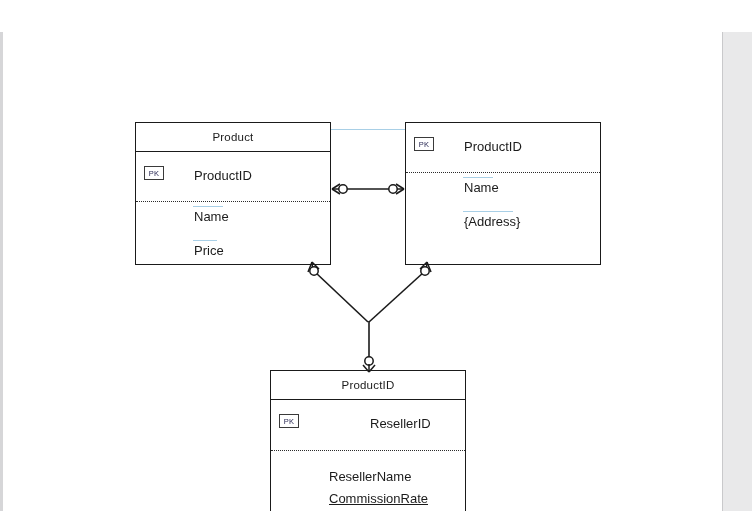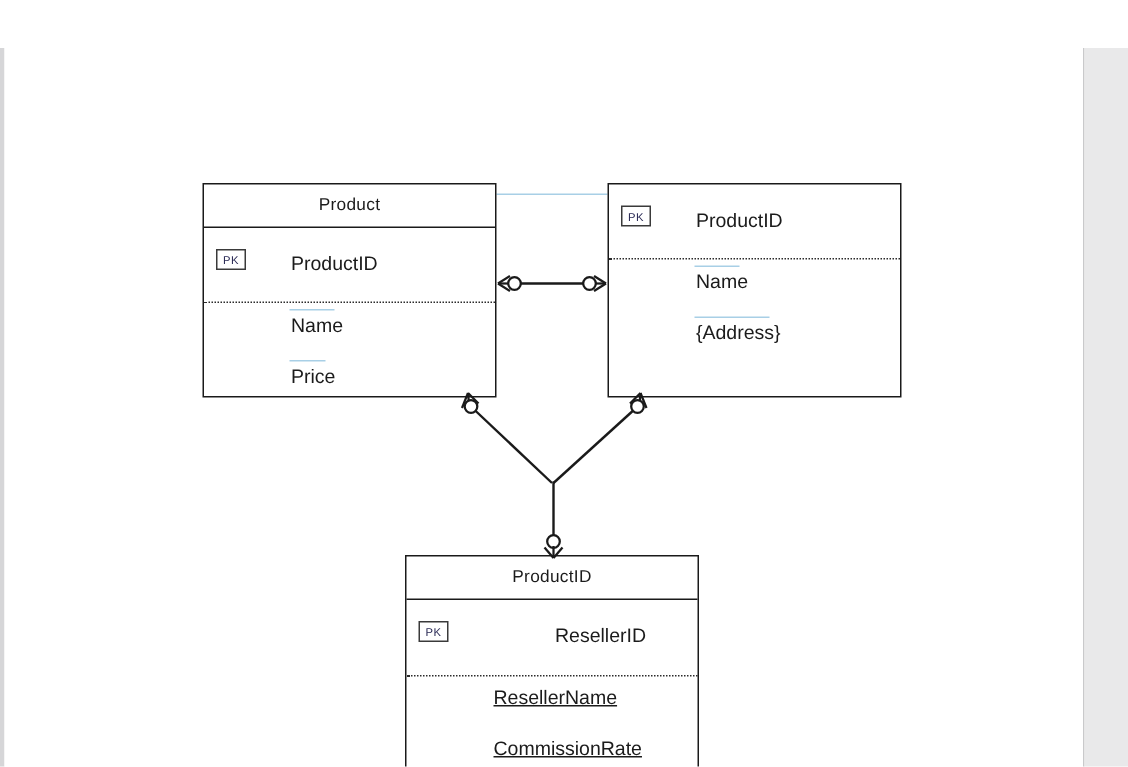--- a/index.html
+++ b/index.html
@@ -202,21 +202,21 @@
       <div class="entity-body" style="height:112px;">
 
         <div class="attr-row" style="top:12px;">
           <span class="pk-badge" style="left:8px; top:2px;">PK</span>
           <span class="attr-name" style="left:58px;padding-left:41px;">ResellerID</span>
         </div>
 
         <div class="sep-dotted" style="top:50px;"></div>
 
         <div class="attr-row" style="top:51px;">
-          <span class="attr-name" style="left:58px; top:6px;text-decoration:underline;">ResellerName</span>
+          <span class="attr-name" style="left:58px; top:18px;">ResellerName</span>
         </div>
 
         <div class="attr-row" style="top:84px;">
           <span class="attr-name" style="left:58px; top:7px;text-decoration:underline;">CommissionRate</span>
         </div>
 
       </div>
     </div>
 
     <svg id="connectors" viewBox="0 0 719 511" width="719" height="511">

